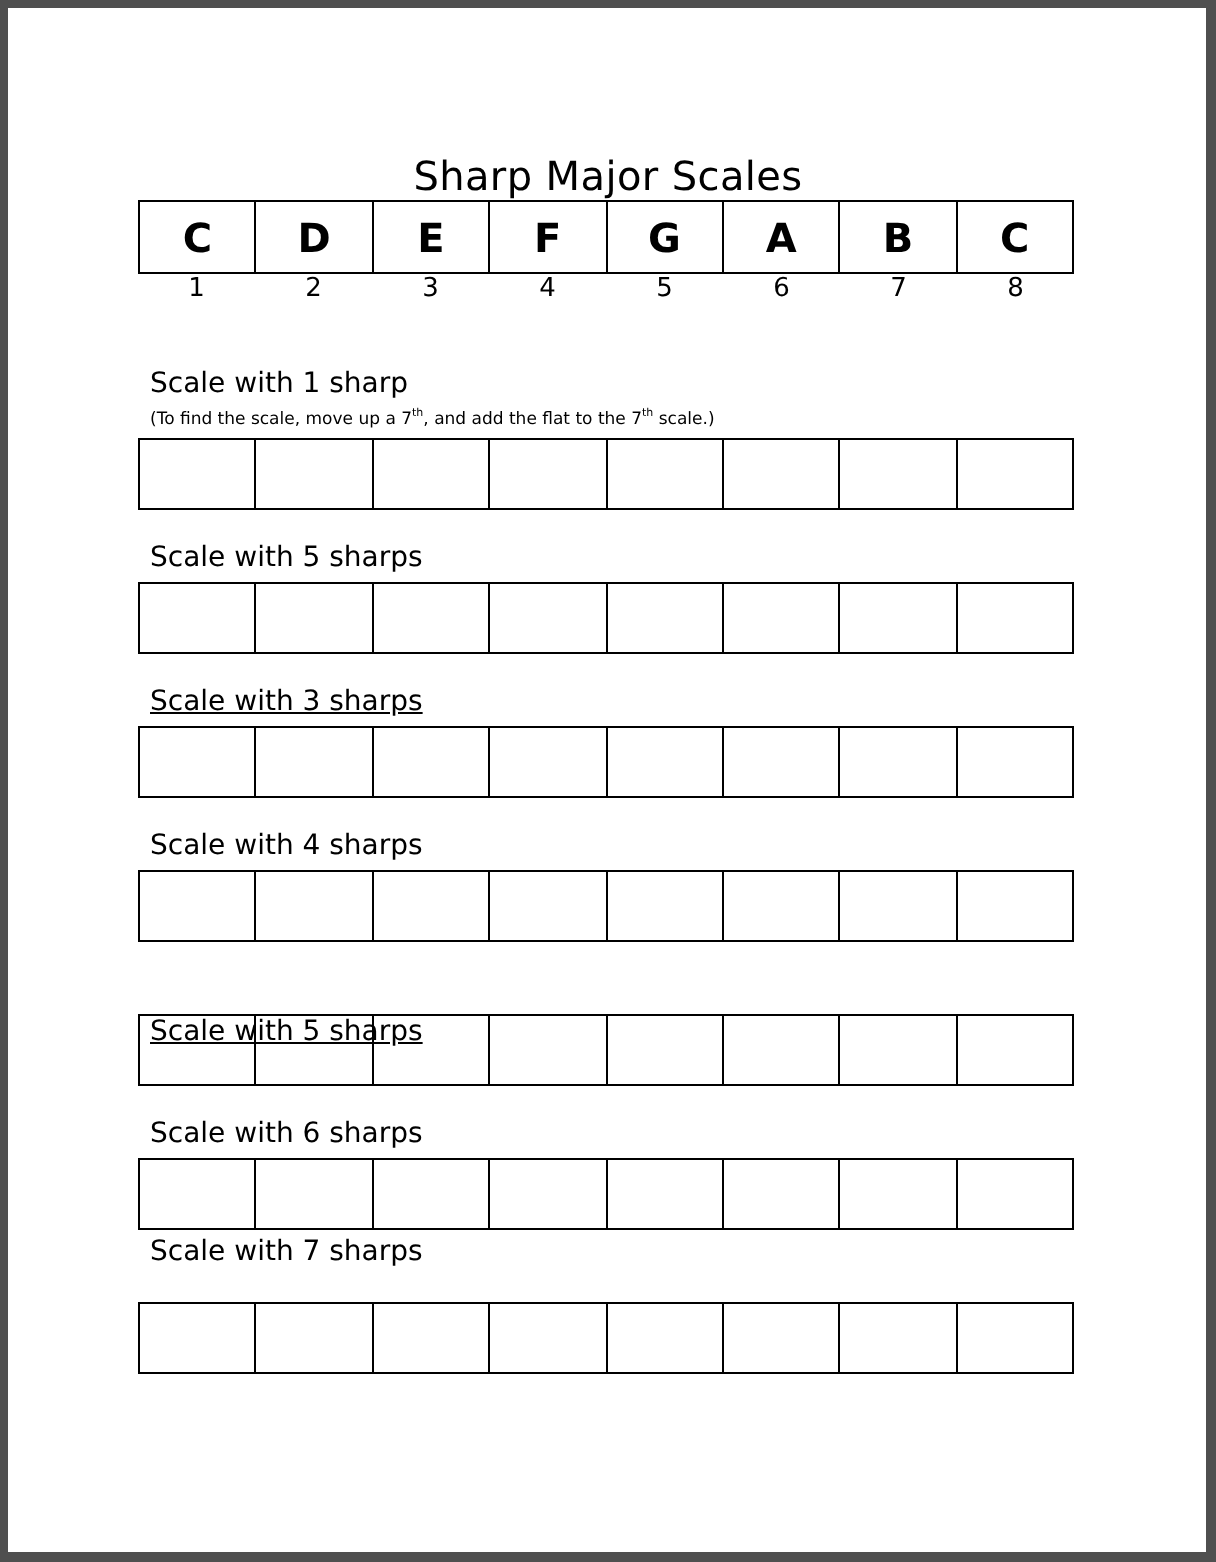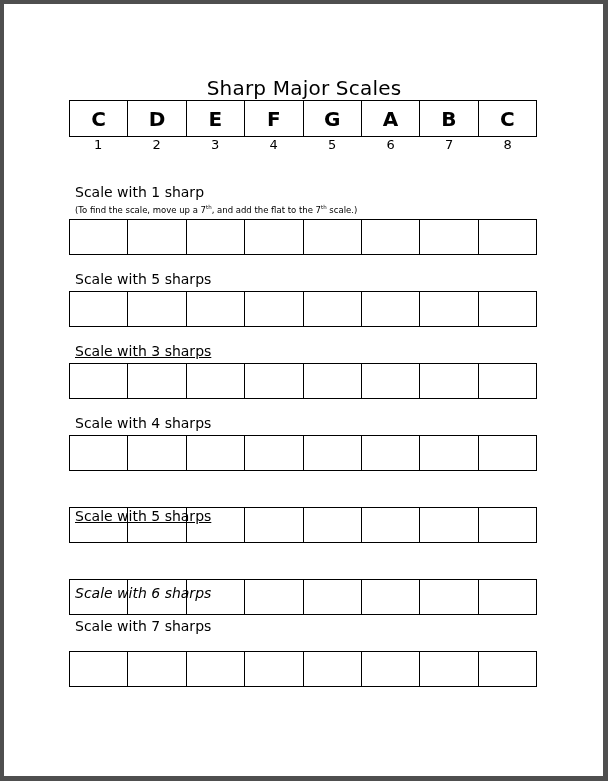--- a/index.html
+++ b/index.html
@@ -169,21 +169,21 @@
   <div class="cell"></div>
   <div class="cell"></div>
   <div class="cell"></div>
   <div class="cell"></div>
   <div class="cell"></div>
   <div class="cell"></div>
   <div class="cell"></div>
   <div class="cell"></div>
 </div>
 
-<div class="scale-label" style="top:585px;font-style:italic;">Scale with 6 sharps</div>
+<div class="scale-label" style="top:559px;">Scale with 6 sharps</div>
 <div class="grid answer-grid" style="top:579px;">
   <div class="cell"></div>
   <div class="cell"></div>
   <div class="cell"></div>
   <div class="cell"></div>
   <div class="cell"></div>
   <div class="cell"></div>
   <div class="cell"></div>
   <div class="cell"></div>
 </div>

